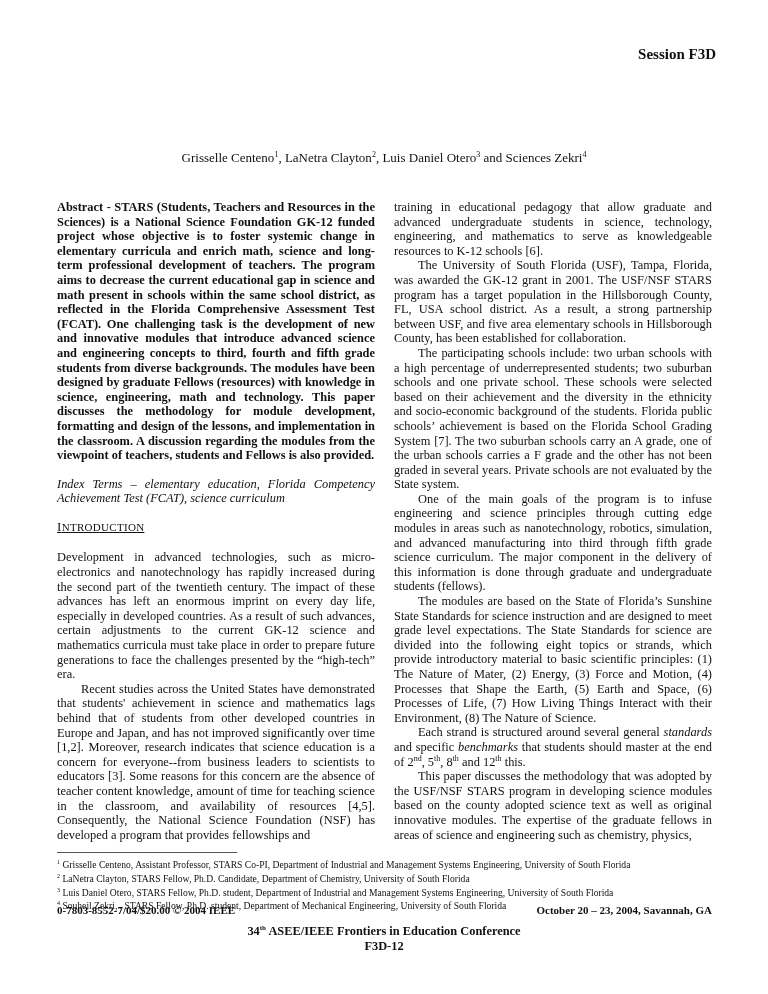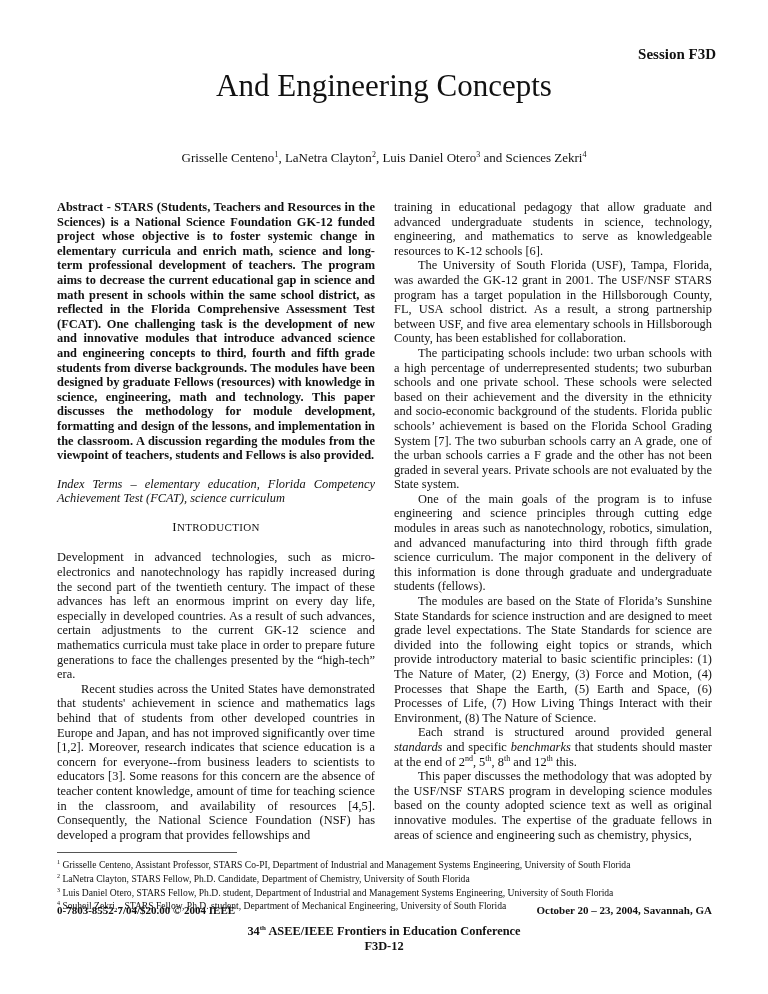--- a/index.html
+++ b/index.html
@@ -12,59 +12,58 @@
   .authors sup, .body sup { font-size: 8px; line-height: 0; }
   .col { position: absolute; top: 200px; width: 318px; font-size: 12.4px; line-height: 14.6px;
          text-align: justify; }
   .col.left { left: 57px; }
   .col.right { left: 394px; }
   .col p { margin: 0; }
   .indent { text-indent: 24px; }
   .abstract { font-weight: bold; }
   .abstract .lbl { }
   .index-terms { font-style: italic; margin-top: 14px !important; }
-  .section-head { text-align: center; font-size: 11px; margin: 14px 0 16px 0 !important; letter-spacing: 0.3px; }
+  .section-head { text-align: left; font-size: 11px; margin: 14px 0 16px 0 !important; letter-spacing: 0.3px; text-decoration: underline; }
   .section-head .big { font-size: 13px; }
   .rule { position: absolute; top: 852px; left: 57px; width: 180px; border-top: 1px solid #555; }
   .footnotes { position: absolute; top: 857px; left: 57px; width: 660px; font-size: 9.6px; line-height: 11.6px; }
   .footnotes div sup { font-size: 6px; }
   .footer-row { position: absolute; top: 904px; left: 57px; width: 655px; font-weight: bold; font-size: 11px; }
   .footer-row .l { float: left; }
   .footer-row .r { float: right; }
   .conf { position: absolute; top: 921px; left: 0; width: 768px; text-align: center; font-weight: bold; font-size: 12.4px; line-height: 15px; }
   .conf sup { font-size: 7px; }
 </style>
 </head>
 <body>
 
 <div class="session">Session F3D</div>
 
 <div class="title">
-  <div>And Engineering Concepts</div>
 </div>
 
 <div class="authors">
   <span>Grisselle Centeno</span><sup>1</sup><span>, </span><span>LaNetra Clayton</span><sup>2</sup><span>, </span><span>Luis Daniel Otero</span><sup>3</sup><span> and </span><span>Sciences Zekri</span><sup>4</sup>
 </div>
 
 <div class="col left body">
   <p class="abstract"><span class="lbl">Abstract</span><span> - STARS (Students, Teachers and Resources in the Sciences) is a National Science Foundation GK-12 funded project whose objective is to foster systemic change in elementary curricula and enrich math, science and long-term professional development of teachers.  The program aims to decrease the current educational gap in science and math present in schools within the same school district, as reflected in the Florida Comprehensive Assessment Test (FCAT).  One challenging task is the development of new and innovative modules that introduce advanced science and engineering concepts to third, fourth and fifth grade students from diverse backgrounds.  The modules have been designed by graduate Fellows (resources) with knowledge in science, engineering, math and technology. This paper discusses the methodology for module development, formatting and design of the lessons, and implementation in the classroom.  A discussion regarding the modules from the viewpoint of teachers, students and Fellows is also provided.</span></p>
   <p class="index-terms">Index Terms – elementary education, Florida Competency Achievement Test (FCAT), science curriculum</p>
   <p class="section-head"><span class="big">I</span><span>NTRODUCTION</span></p>
   <p>Development in advanced technologies, such as micro-electronics and nanotechnology has rapidly increased during the second part of the twentieth century.  The impact of these advances has left an enormous imprint on every day life, especially in developed countries.   As a result of such advances, certain adjustments to the current GK-12 science and mathematics curricula must take place in order to prepare future generations to face the challenges presented by the “high-tech” era.</p>
   <p class="indent">Recent studies across the United States have demonstrated that students' achievement in science and mathematics lags behind that of students from other developed countries in Europe and Japan, and has not improved significantly over time [1,2].   Moreover, research indicates that science education is a concern for everyone--from business leaders to scientists to educators [3]. Some reasons for this concern are the absence of teacher content knowledge, amount of time for teaching science in the classroom, and availability of resources [4,5].  Consequently, the National Science Foundation (NSF) has developed a program that provides fellowships and</p>
 </div>
 
 <div class="col right body">
   <p>training in educational pedagogy that allow graduate and advanced undergraduate students in science, technology, engineering, and mathematics to serve as knowledgeable resources to K-12 schools [6].</p>
   <p class="indent">The University of South Florida (USF), Tampa, Florida, was awarded the GK-12 grant in 2001. The USF/NSF STARS program has a target population in the Hillsborough County, FL, USA school district.  As a result, a strong partnership between USF, and five area elementary schools in Hillsborough County, has been established for collaboration.</p>
   <p class="indent">The participating schools include:  two urban schools with a high percentage of underrepresented students; two suburban schools and one private school.  These schools were selected based on their achievement and the diversity in the ethnicity and socio-economic background of the students.  Florida public schools’ achievement is based on the Florida School Grading System [7].  The two suburban schools carry an A grade, one of the urban schools carries a F grade and the other has not been graded in several years.  Private schools are not evaluated by the State system.</p>
   <p class="indent">One of the main goals of the program is to infuse engineering and science principles through cutting edge modules in areas such as nanotechnology, robotics, simulation, and advanced manufacturing into third through fifth grade science curriculum.  The major component in the delivery of this information is done through graduate and undergraduate students (fellows).</p>
   <p class="indent">The modules are based on the State of Florida’s Sunshine State Standards for science instruction and are designed to meet grade level expectations.  The State Standards for science are divided into the following eight topics or strands, which provide introductory material to basic scientific principles:  (1) The Nature of Mater, (2) Energy, (3) Force and Motion, (4) Processes that Shape the Earth, (5) Earth and Space, (6) Processes of Life, (7) How Living Things Interact with their Environment, (8) The Nature of Science.</p>
-  <p class="indent"><span>Each strand is structured around provided general </span><em>standards</em><span> and specific </span><em>benchmarks</em><span> that students should master at the end of 2</span><sup>nd</sup><span>, 5</span><sup>th</sup><span>, 8</span><sup>th</sup><span> and 12</span><sup>th</sup><span> this.</span></p>
+  <p class="indent"><span>Each strand is structured around several general </span><em>standards</em><span> and specific </span><em>benchmarks</em><span> that students should master at the end of 2</span><sup>nd</sup><span>, 5</span><sup>th</sup><span>, 8</span><sup>th</sup><span> and 12</span><sup>th</sup><span> this.</span></p>
   <p class="indent">This paper discusses the methodology that was adopted by the USF/NSF STARS program in developing science modules based on the county adopted science text as well as original innovative modules.  The expertise of the graduate fellows in areas of science and engineering such as chemistry, physics,</p>
 </div>
 
 <div class="rule"></div>
 
 <div class="footnotes">
   <div><sup>1</sup><span> Grisselle Centeno, Assistant Professor, STARS Co-PI, Department of Industrial and Management Systems Engineering, University of South Florida</span></div>
   <div><sup>2</sup><span> LaNetra Clayton, STARS Fellow, Ph.D. Candidate, Department of Chemistry, University of South Florida</span></div>
   <div><sup>3</sup><span> Luis Daniel Otero, STARS Fellow, Ph.D. student, Department of Industrial and Management Systems Engineering, University of   South Florida</span></div>
   <div><sup>4</sup><span> Souheil Zekri, , STARS Fellow, Ph.D. student, Department of Mechanical Engineering, University of South Florida</span></div>

